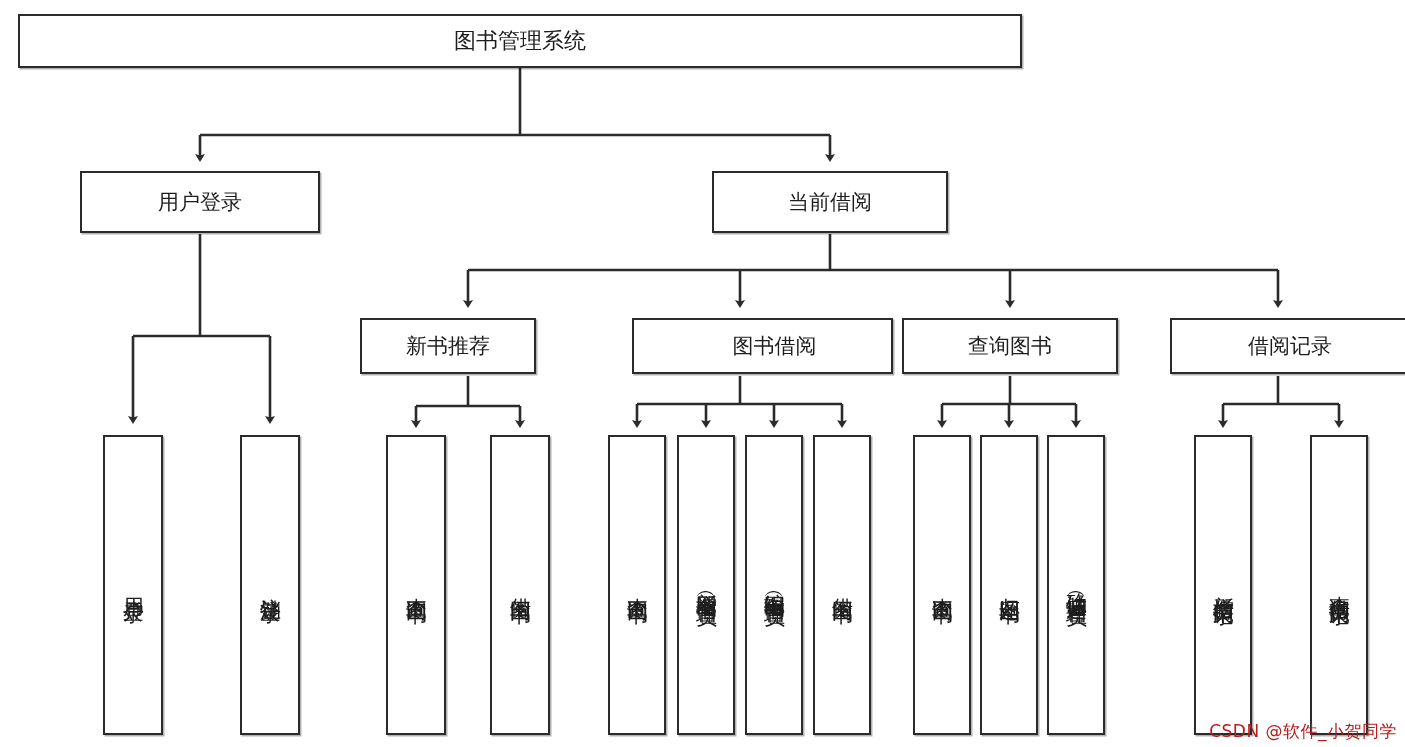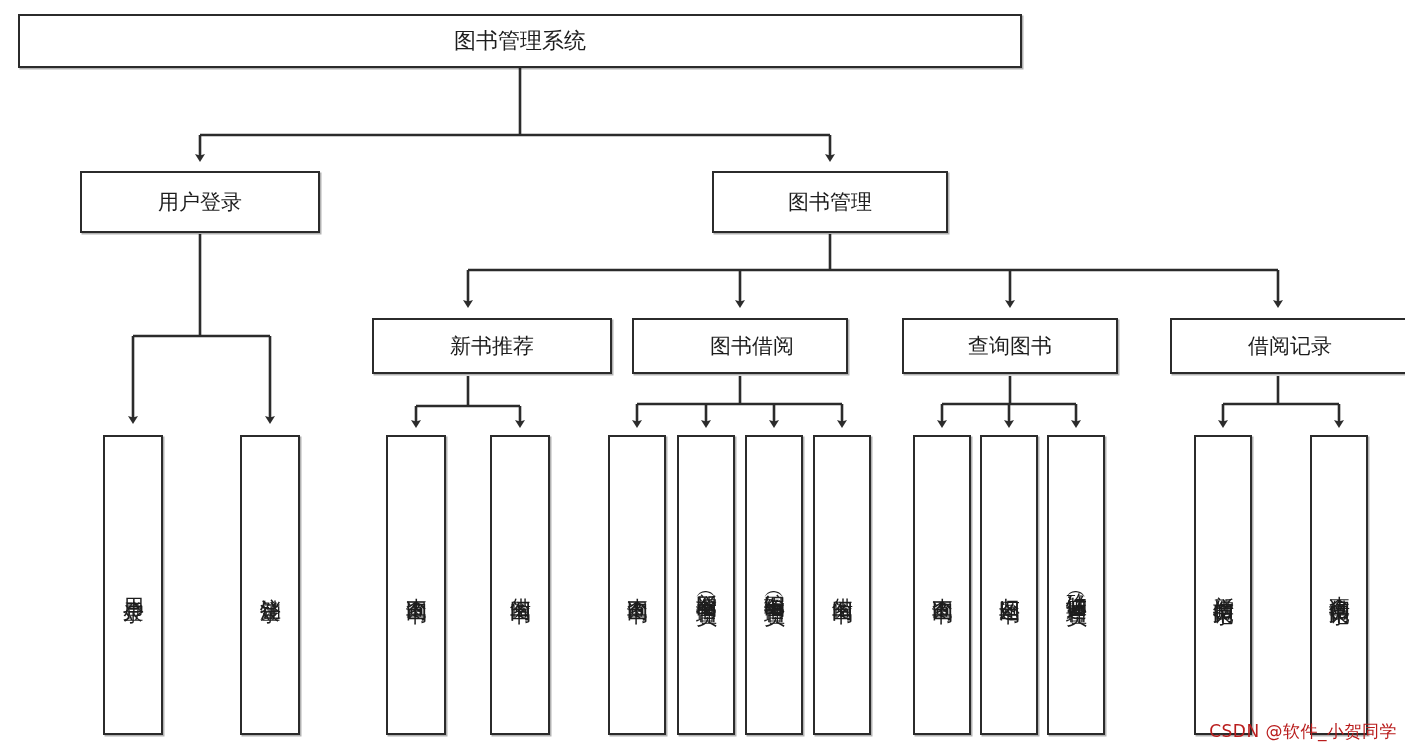--- a/index.html
+++ b/index.html
@@ -128,27 +128,27 @@
   </svg>
 
   <div class="node h root" style="left:18px; top:14px; width:1004px; height:54px;">
     <span class="label">图书管理系统</span>
   </div>
 
   <div class="node h" style="left:80px; top:171px; width:240px; height:62px;">
     <span class="label">用户登录</span>
   </div>
   <div class="node h" style="left:712px; top:171px; width:236px; height:62px;">
-    <span class="label">图书管理</span>
-  </div>
-
-  <div class="node h" style="left:360px; top:318px; width:240px; height:56px;margin-left:12px;">
+    <span class="label">当前借阅</span>
+  </div>
+
+  <div class="node h" style="left:360px; top:318px; width:176px; height:56px;">
     <span class="label">新书推荐</span>
   </div>
-  <div class="node h" style="left:632px; top:318px; width:216px; height:56px;padding-left:24px;">
+  <div class="node h" style="left:632px; top:318px; width:261px; height:56px;padding-left:24px;">
     <span class="label">图书借阅</span>
   </div>
   <div class="node h" style="left:902px; top:318px; width:216px; height:56px;">
     <span class="label">查询图书</span>
   </div>
   <div class="node h" style="left:1170px; top:318px; width:240px; height:56px;">
     <span class="label">借阅记录</span>
   </div>
 
   <div class="node v" style="left:103px; top:435px; width:60px; height:300px;">

